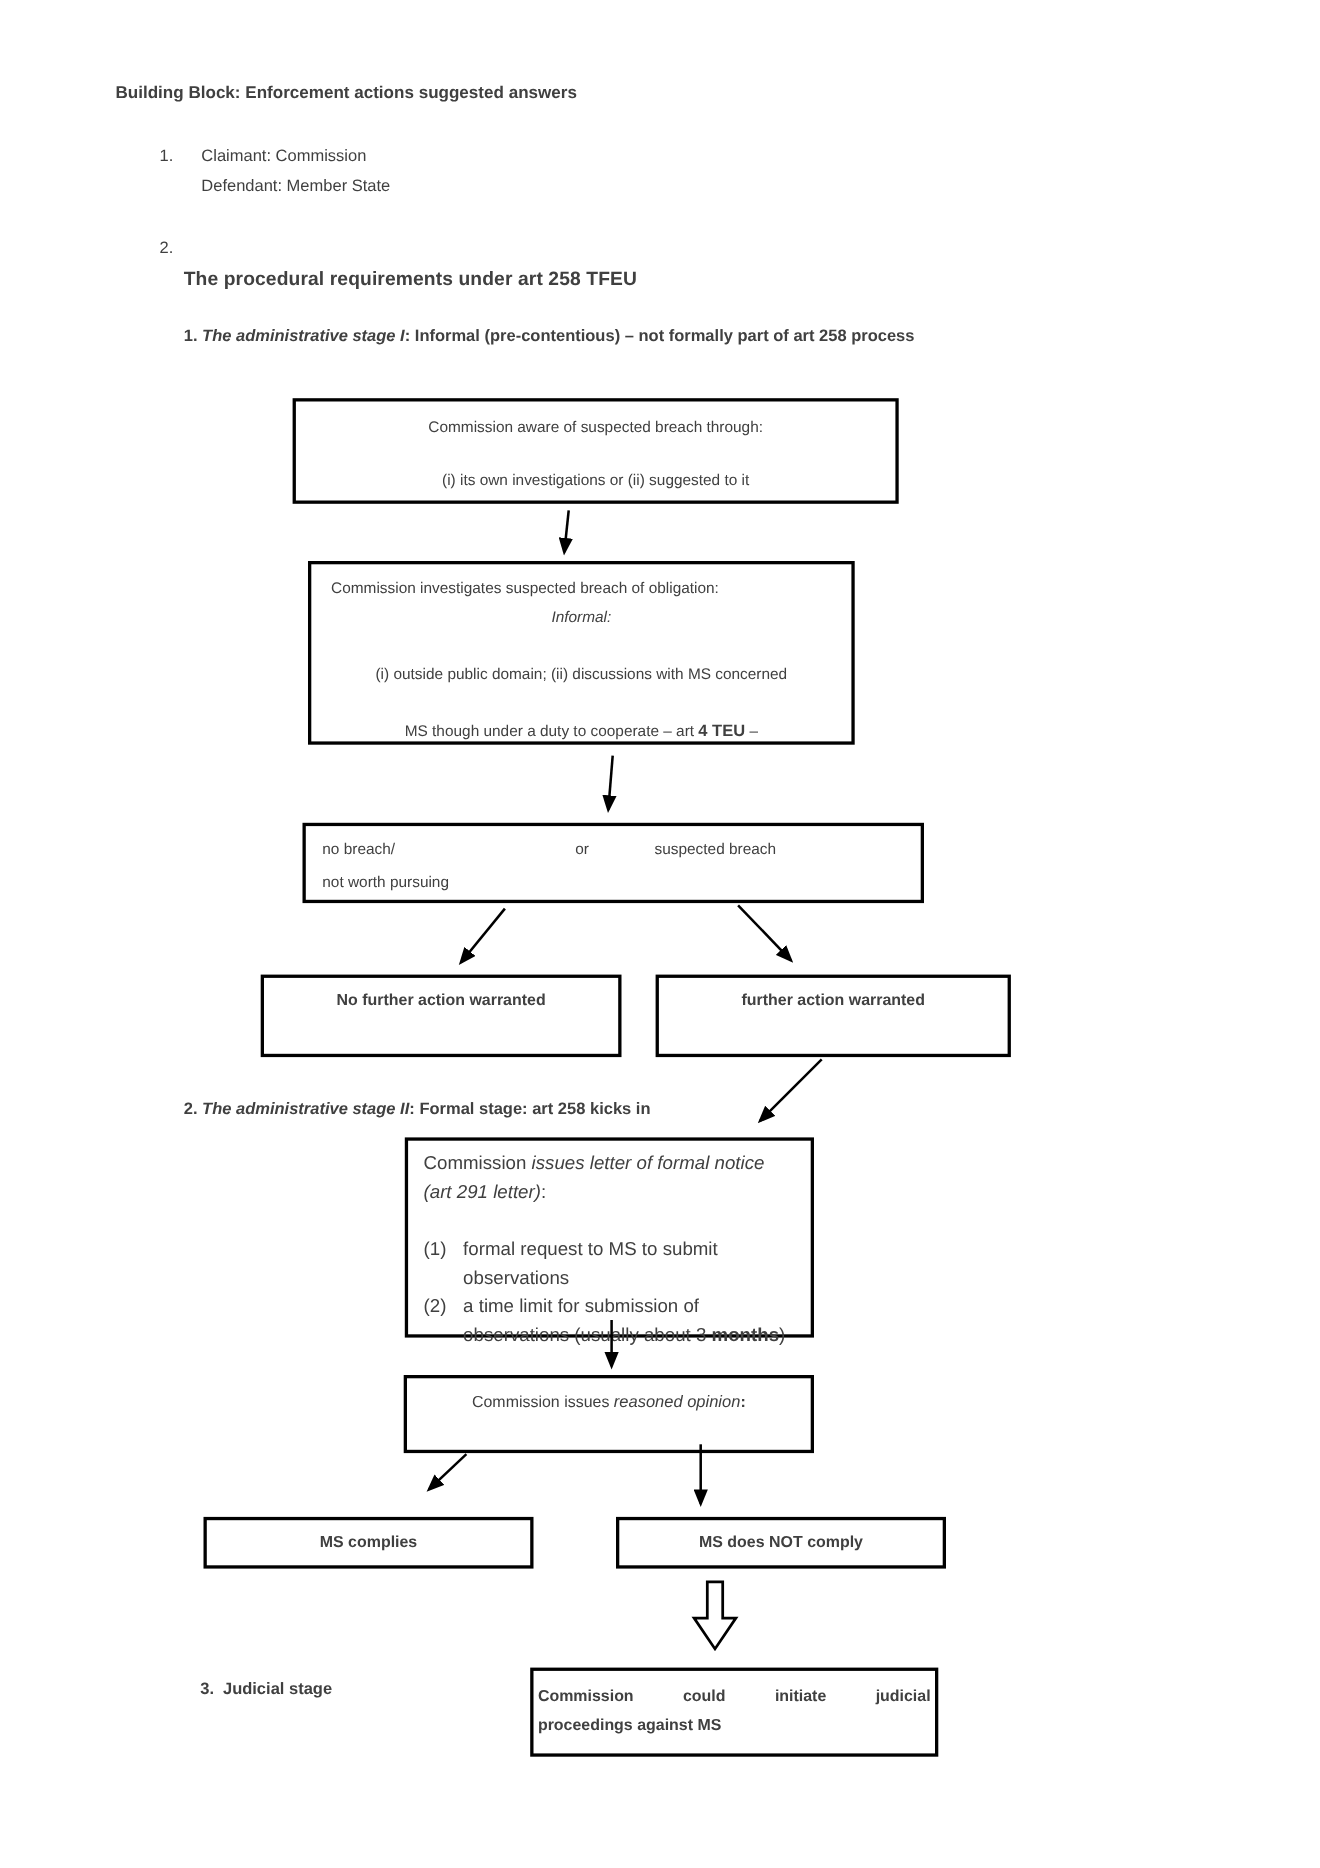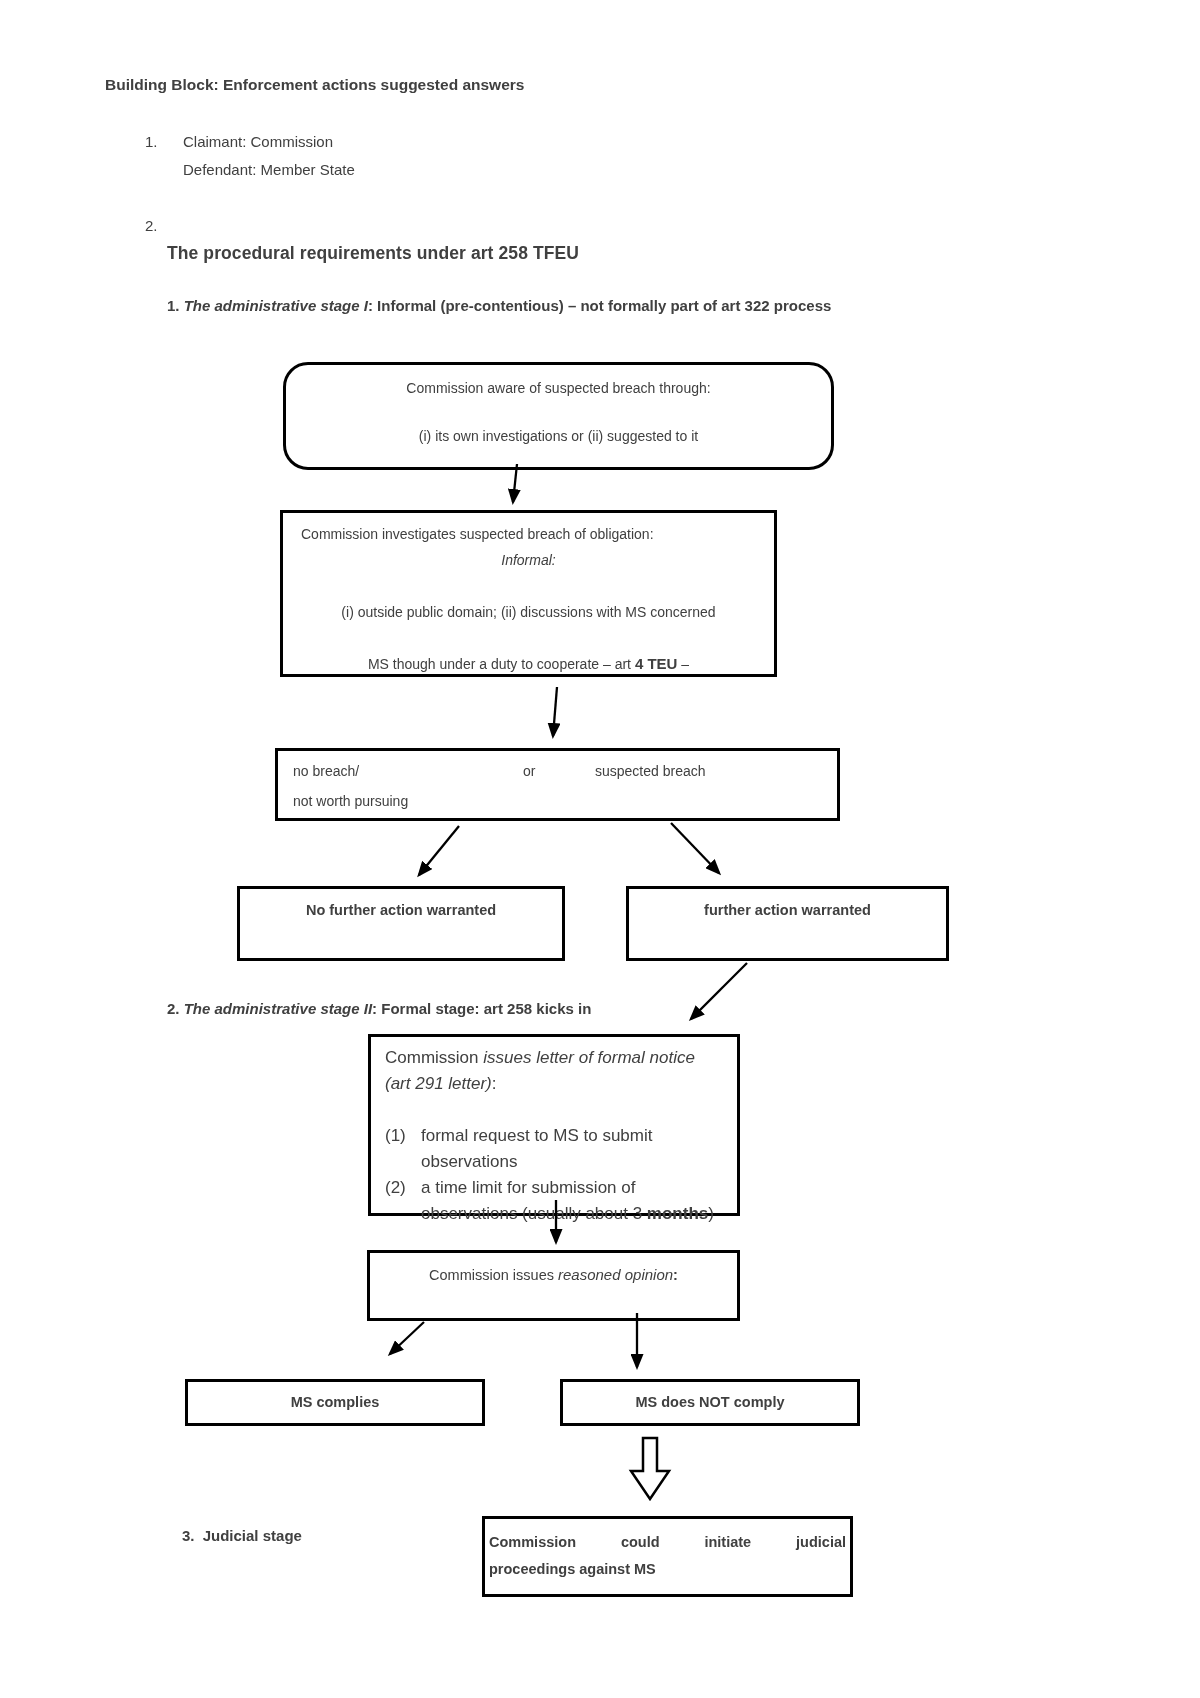--- a/index.html
+++ b/index.html
@@ -48,24 +48,24 @@
     <div>Claimant: Commission</div>
     <div>Defendant: Member State</div>
   </div>
 
   <div class="abs list-num list-text" style="left:145px;top:212px;">2.</div>
 
   <div class="abs main-heading" style="left:167px;top:243px;">The procedural requirements under art 258 TFEU</div>
 
   <div class="abs stage-heading" style="left:167px;top:297px;">
     <span>1.</span>
-    <span class="name">The administrative stage I</span><span>: Informal (pre-contentious) – not formally part of art 322 process</span>
+    <span class="name">The administrative stage I</span><span>: Informal (pre-contentious) – not formally part of art 258 process</span>
   </div>
 
-  <div class="fbox box-aware" style="left:283px;top:362px;width:551px;height:108px;border-radius:25px;">
+  <div class="fbox box-aware" style="left:266px;top:362px;width:551px;height:96px;">
     <div class="l">Commission aware of suspected breach through:</div>
     <div class="l"></div>
     <div class="l">(i) its own investigations or (ii) suggested to it</div>
   </div>
 
   <div class="fbox box-invest" style="left:280px;top:510px;width:497px;height:167px;">
     <div class="l first">Commission investigates suspected breach of obligation:</div>
     <div class="l center i">Informal:</div>
     <div class="l"></div>
     <div class="l center">(i) outside public domain; (ii) discussions with MS concerned</div>
@@ -77,21 +77,21 @@
 
   <div class="fbox box-outcome" style="left:275px;top:748px;width:565px;height:73px;">
     <div class="l">no breach/</div>
     <div class="l">or</div>
     <div class="l">suspected breach</div>
     <div class="l">not worth pursuing</div>
   </div>
 
   <div class="fbox action-box" style="left:237px;top:886px;width:328px;height:75px;">No further action warranted</div>
 
-  <div class="fbox action-box" style="left:626px;top:886px;width:323px;height:75px;">further action warranted</div>
+  <div class="fbox action-box" style="left:596px;top:886px;width:323px;height:75px;">further action warranted</div>
 
   <div class="abs stage-heading" style="left:167px;top:1000px;">
     <span>2.</span>
     <span class="name">The administrative stage II</span><span>: Formal stage: art 258 kicks in</span>
   </div>
 
   <div class="fbox box-notice" style="left:368px;top:1034px;width:372px;height:182px;">
     <div class="l">
       <span>Commission </span><span class="i">issues letter of formal notice</span>
     </div>

